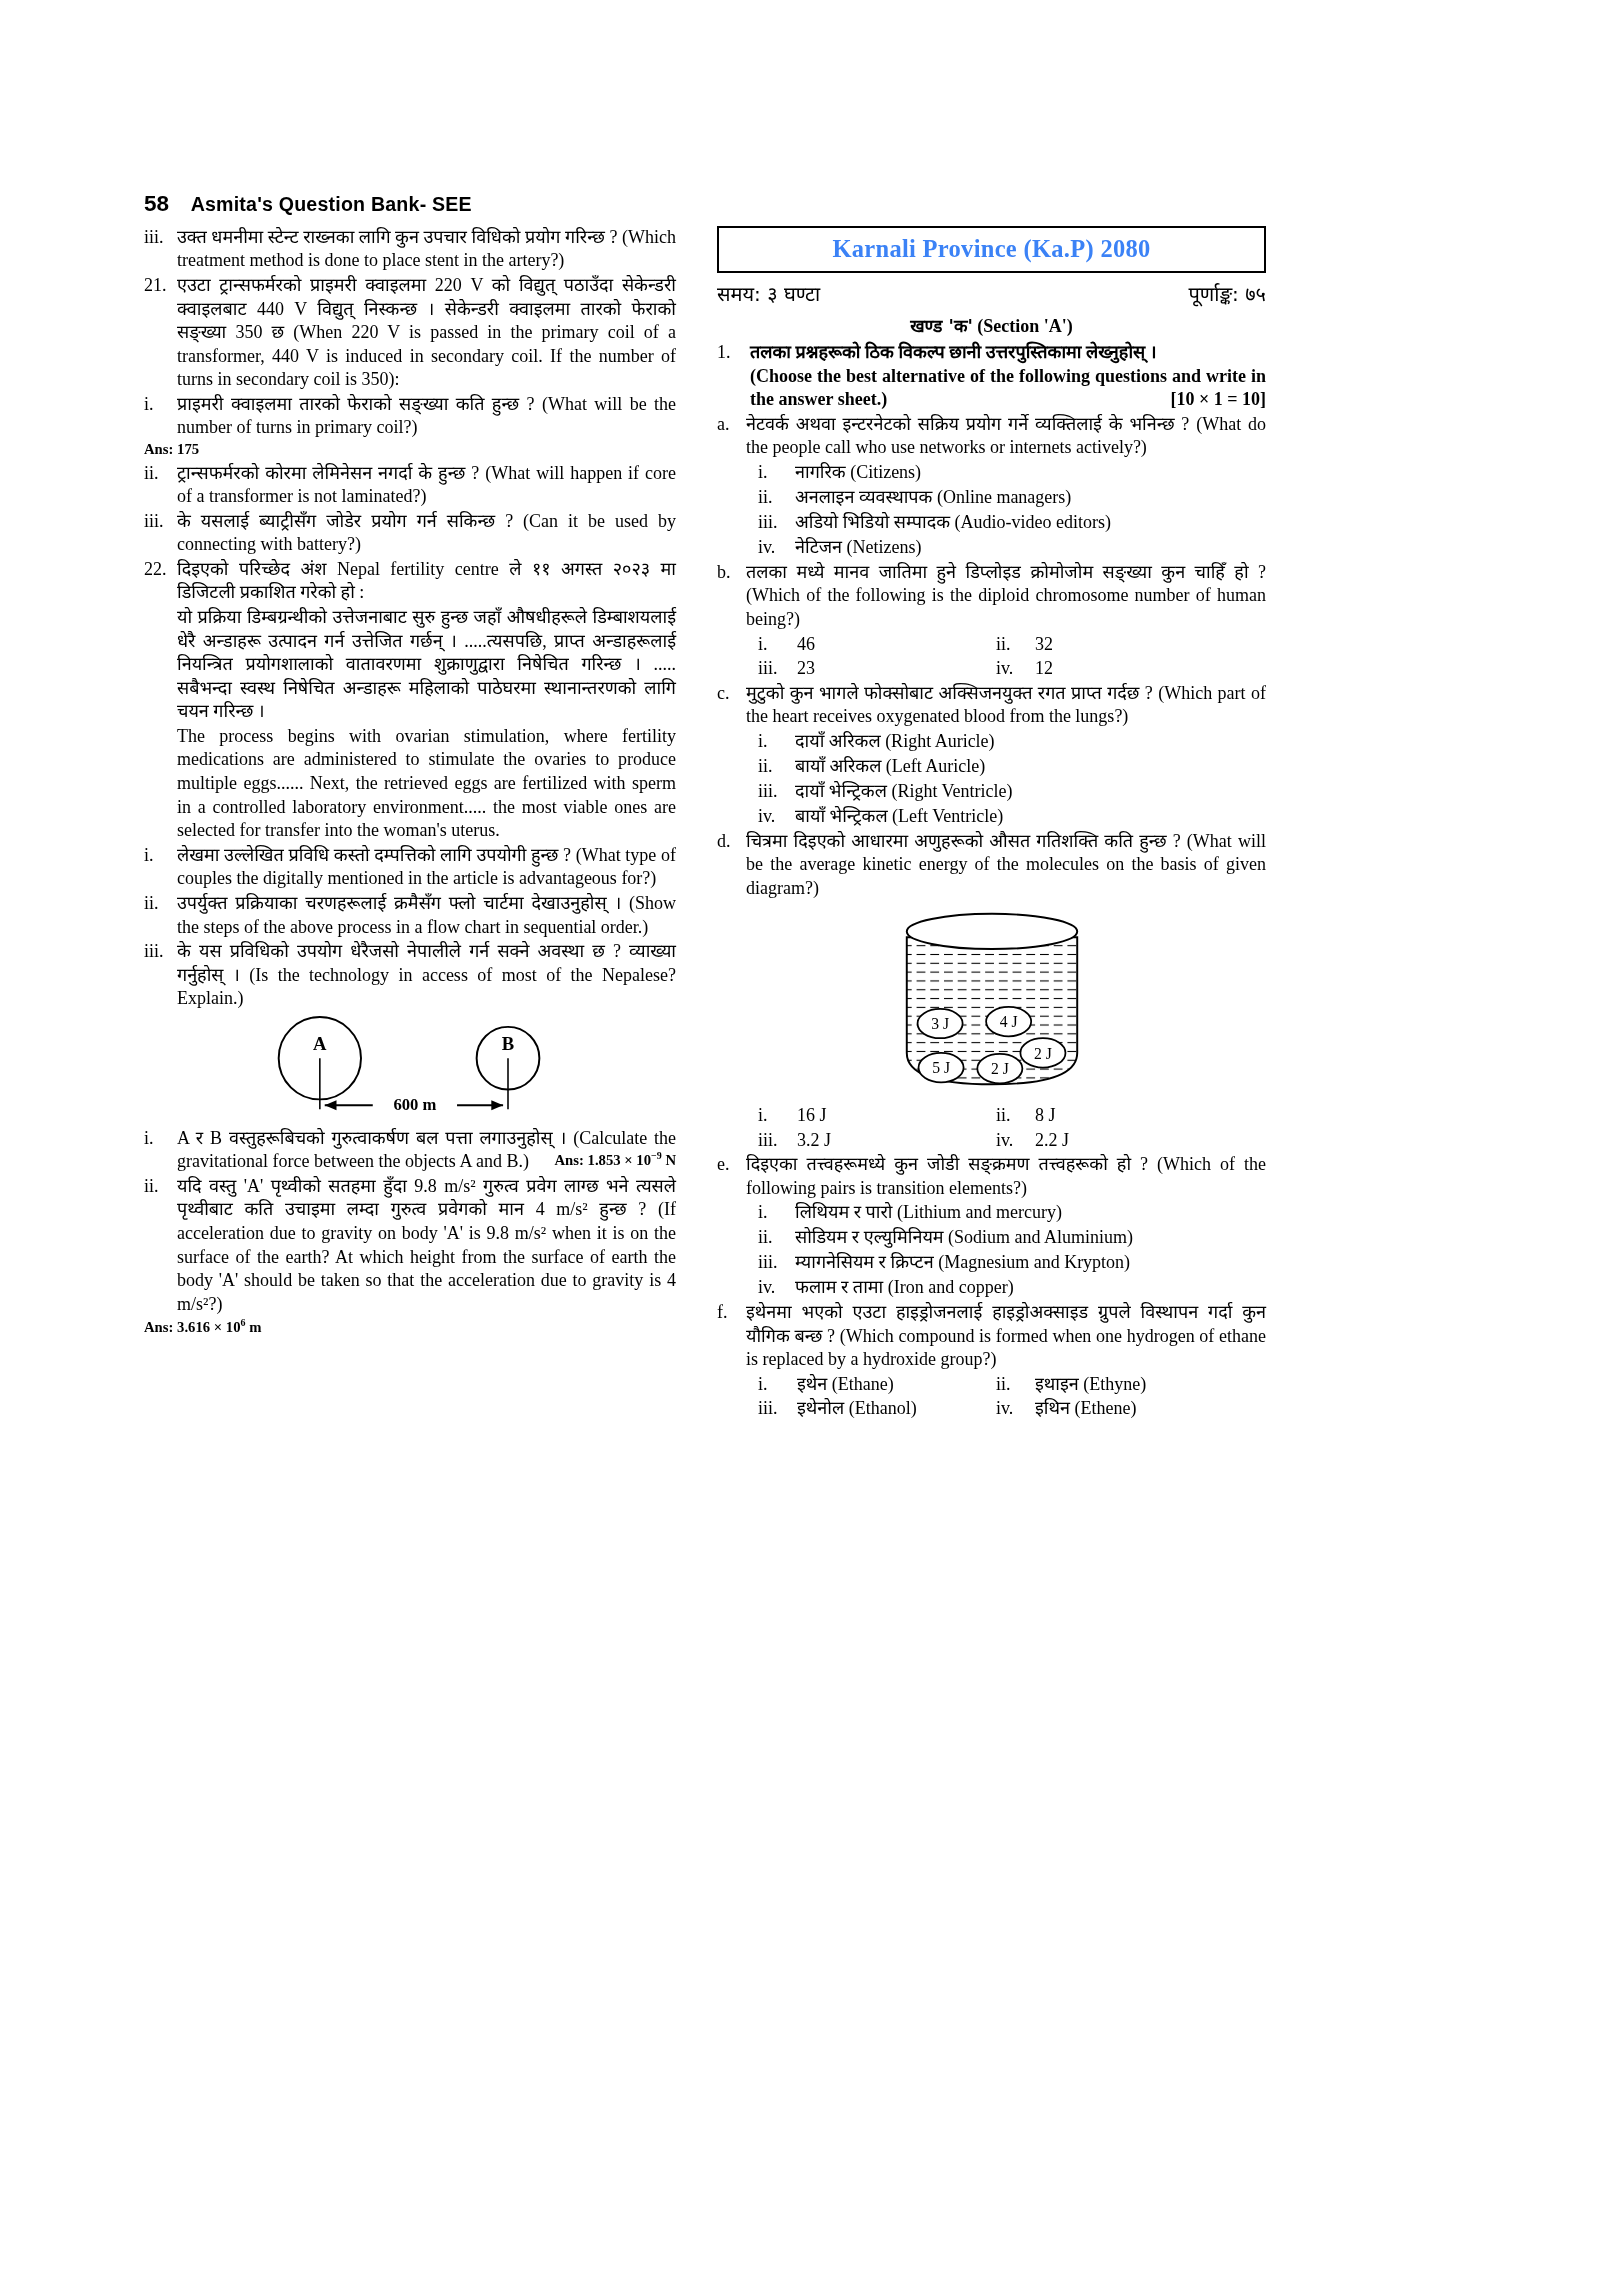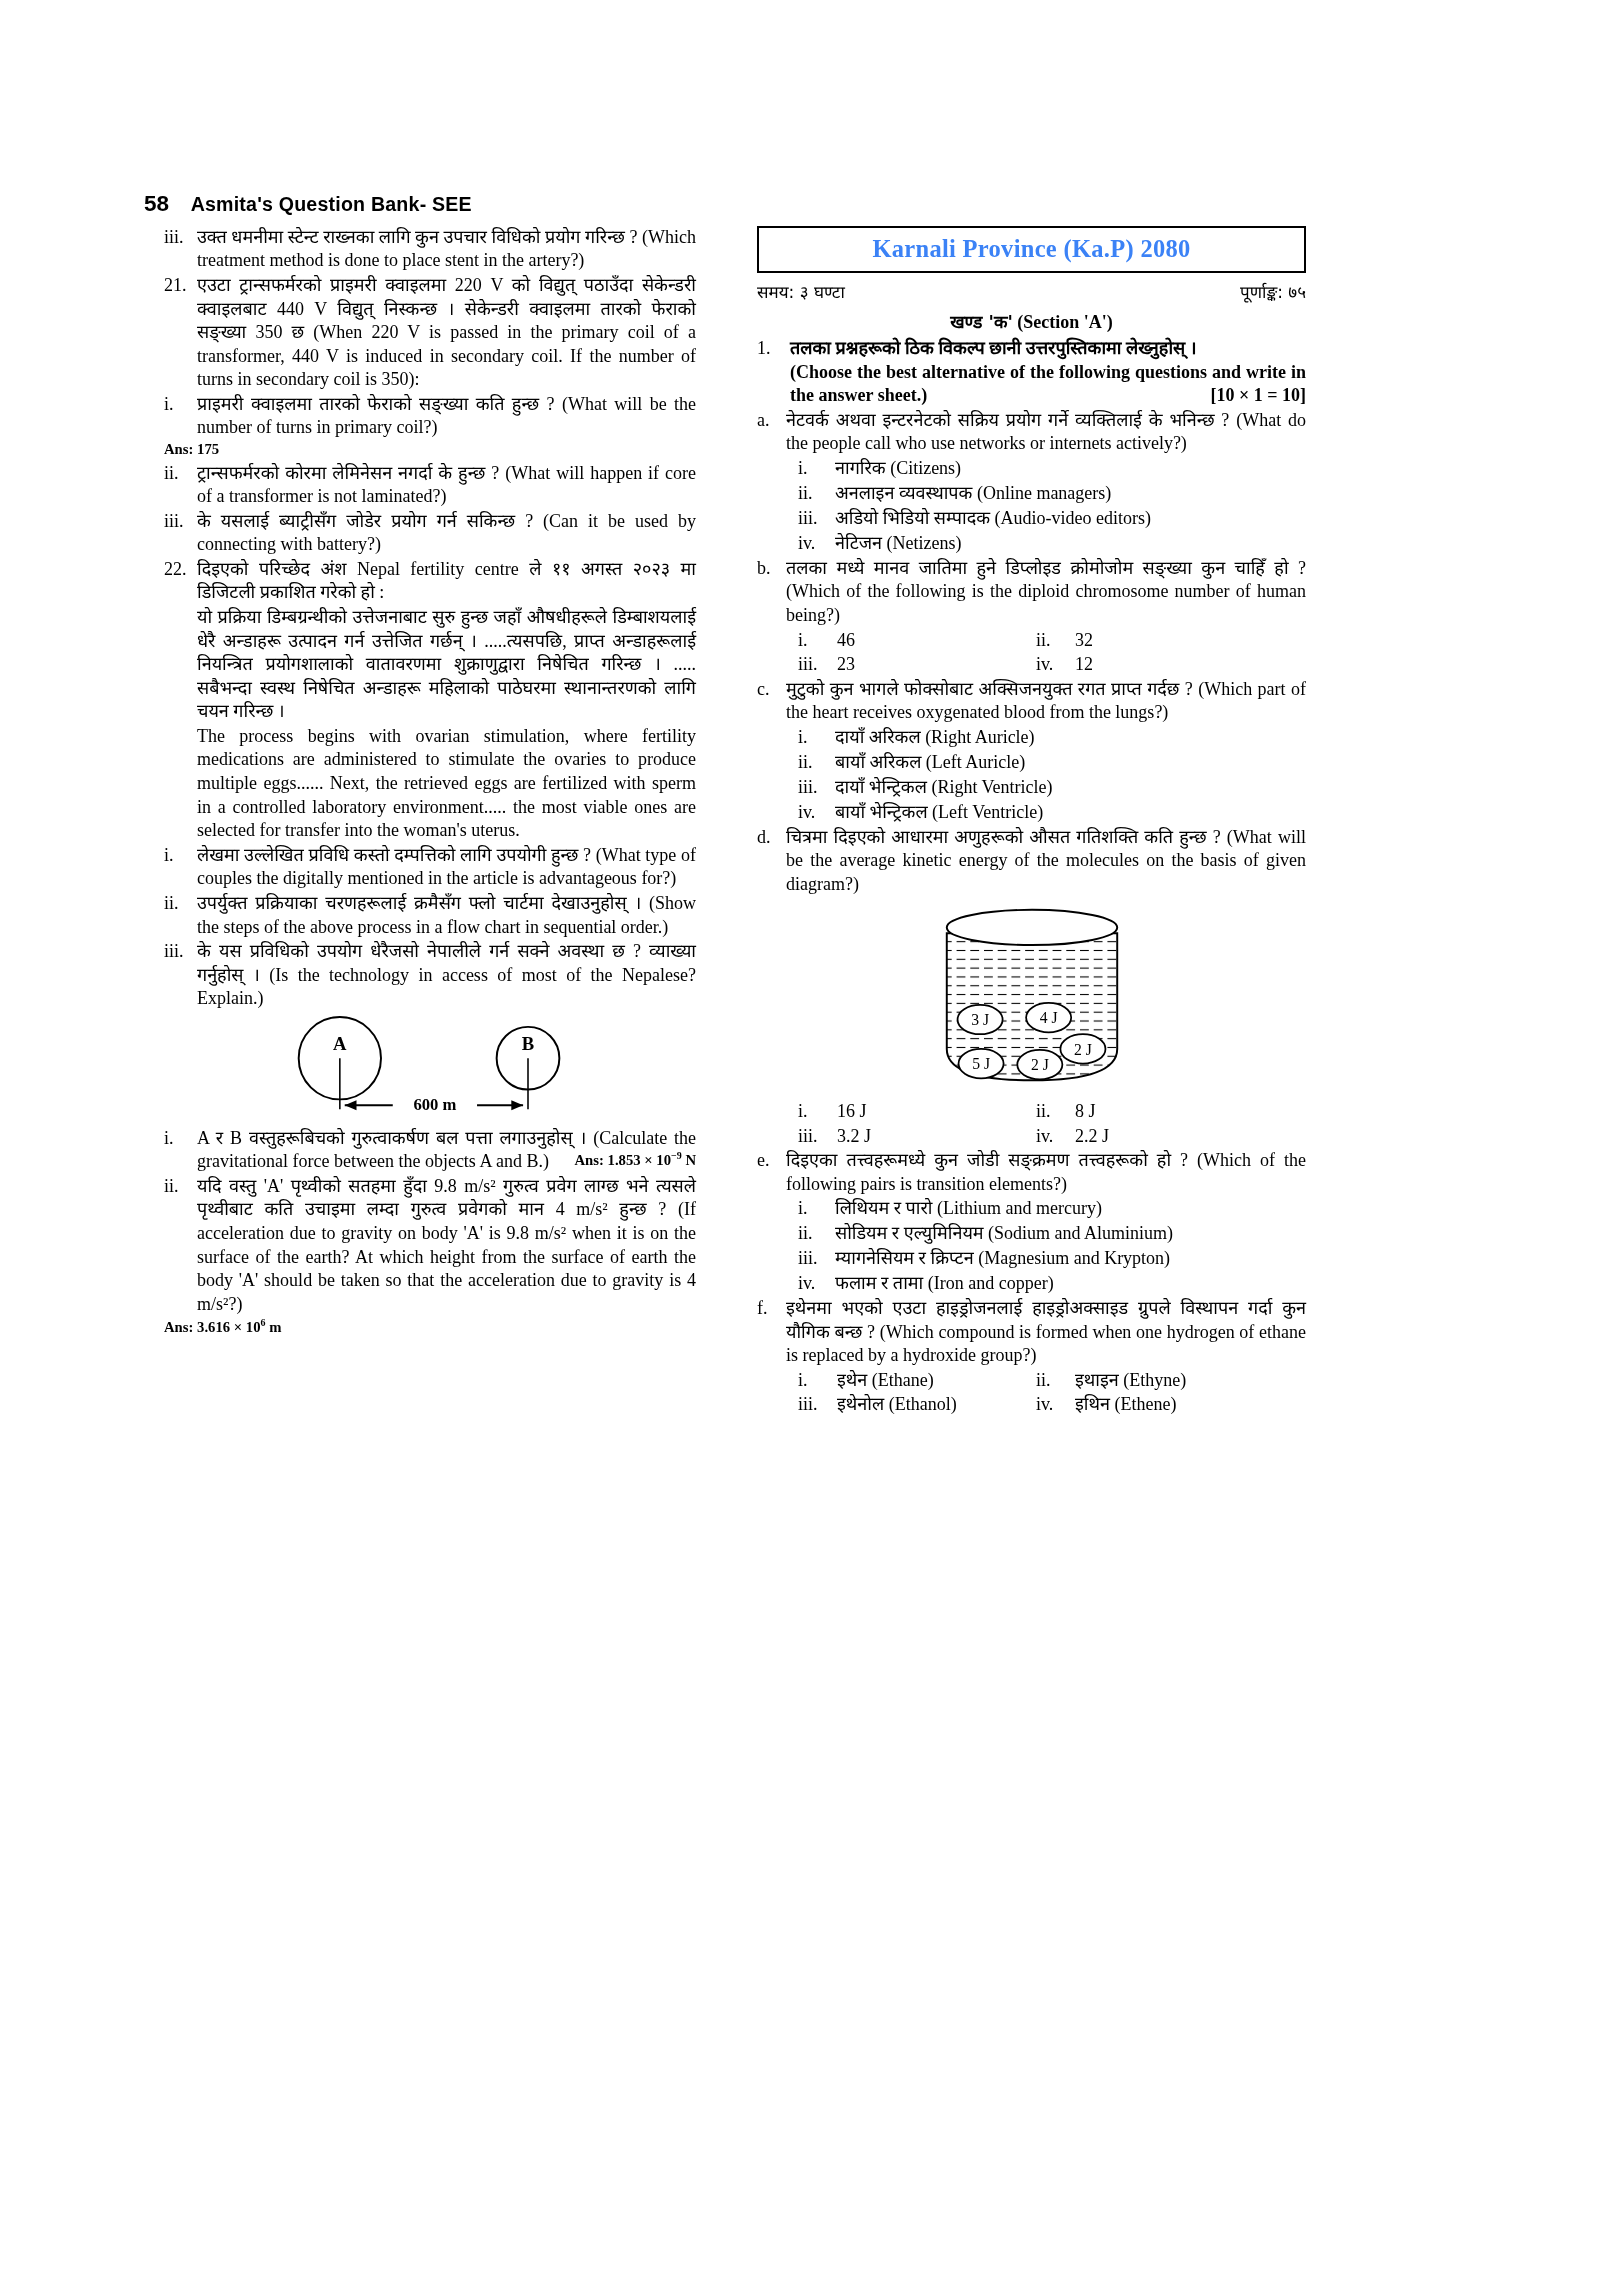--- a/index.html
+++ b/index.html
@@ -33,21 +33,20 @@
   .header-title { font-size: 19.6px; letter-spacing: 0.2px; }
 
   .columns {
     display: flex;
     gap: 41px;
     align-items: flex-start;
   }
   .col {
     width: 532px;
     flex: 0 0 532px;
-    margin-left: 20px;
   }
   .col.right { width: 549px; flex: 0 0 549px; }
 
   
   .qrow {
     display: flex;
     align-items: flex-start;
     margin-bottom: 1px;
   }
   .qmark {
@@ -61,21 +60,21 @@
   .qmark.w-alpha { width: 29px; }
   .qbody {
     flex: 1 1 auto;
     font-size: 18px;
     line-height: 1.31;
     text-align: justify;
     text-justify: inter-word;
   }
   .dev {
     font-family: "DejaVu Sans", sans-serif;
-    font-size: 17px;
+    font-size: 20px;
   }
   .ans {
     text-align: left;
     font-weight: bold;
     font-size: 14.7px;
     margin: 0 0 2.9px 0;
     line-height: 1.2;
   }
   sup { font-size: 0.68em; vertical-align: super; }
 

